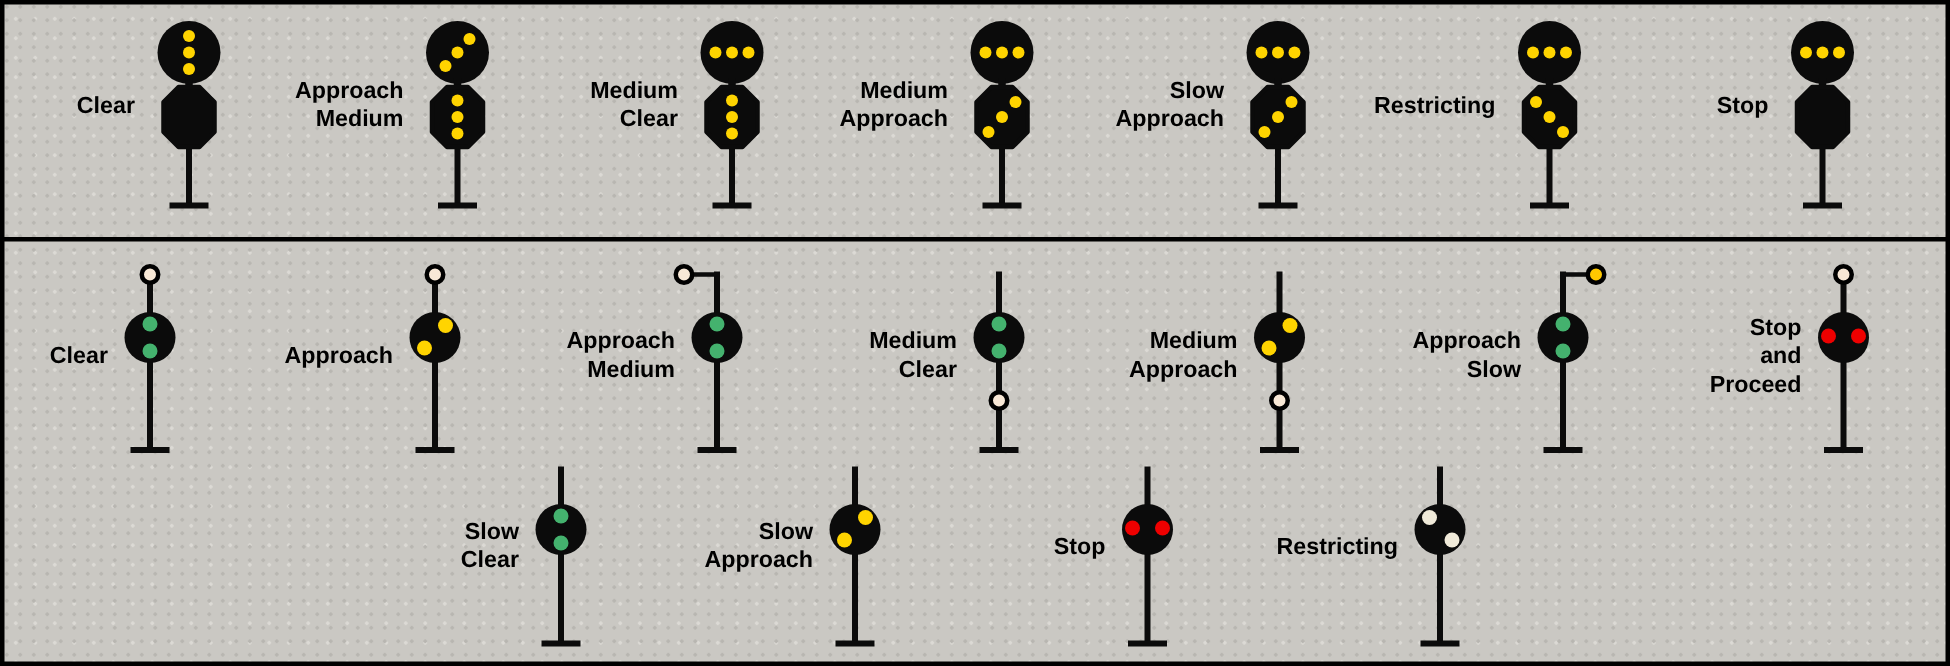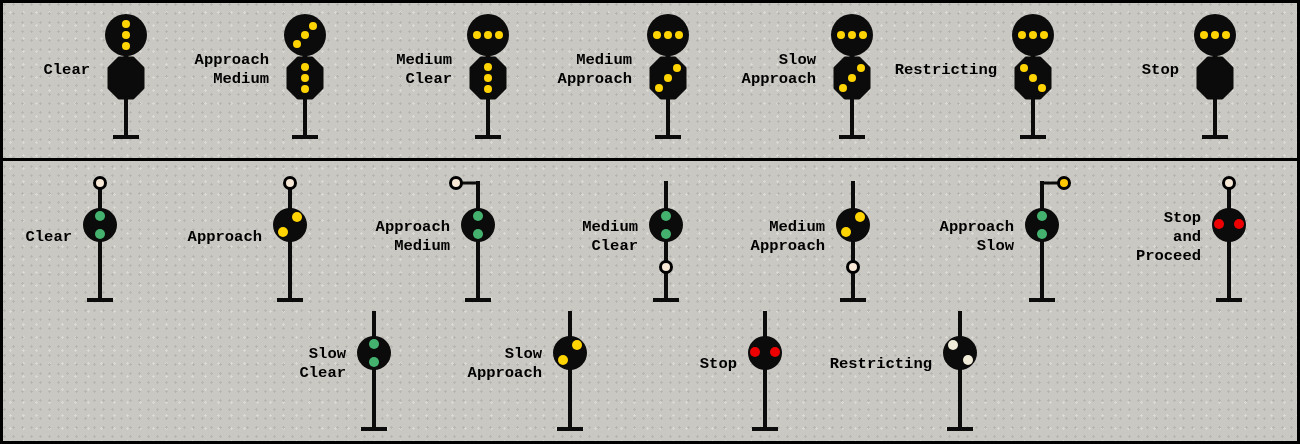--- a/index.html
+++ b/index.html
@@ -7,21 +7,21 @@
     position:relative;
     width:1300px;height:444px;
     background-color:#cac8c3;
     background-image:
       radial-gradient(#b8b6b1 1px, transparent 1.3px),
       radial-gradient(#dcdad5 1px, transparent 1.3px);
     background-size:9px 9px, 13px 13px;
     background-position:0 0, 4px 6px;
     box-shadow:inset 0 0 0 3px #000;
     overflow:hidden;
-    font-family:Liberation Mono, monospace;
+    font-family:Liberation Sans, sans-serif;
   }
   #divider{
     position:absolute;left:0;top:158px;width:1300px;height:3px;background:#000;
   }
   #signal-layer{position:absolute;left:0;top:0;}
   .sig-label{
     position:absolute;
     font-weight:bold;
     font-size:15.5px;
     line-height:19px;

